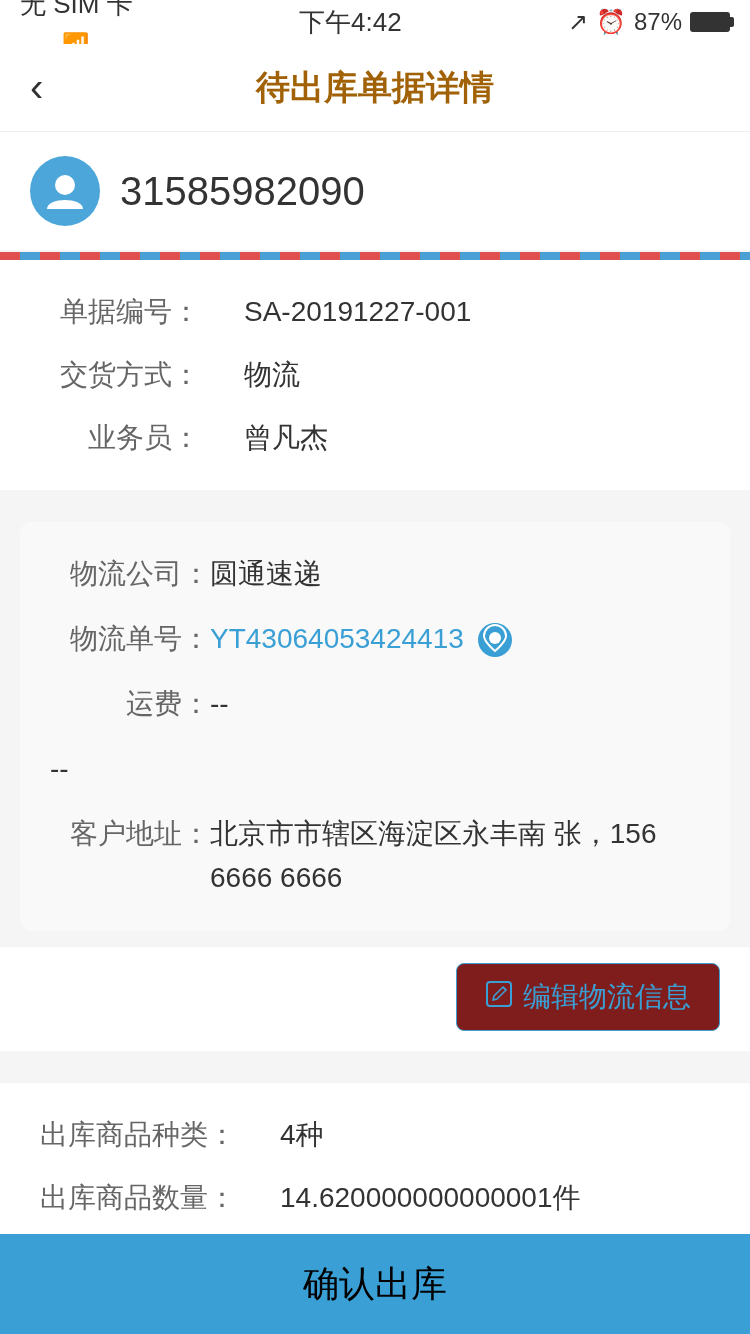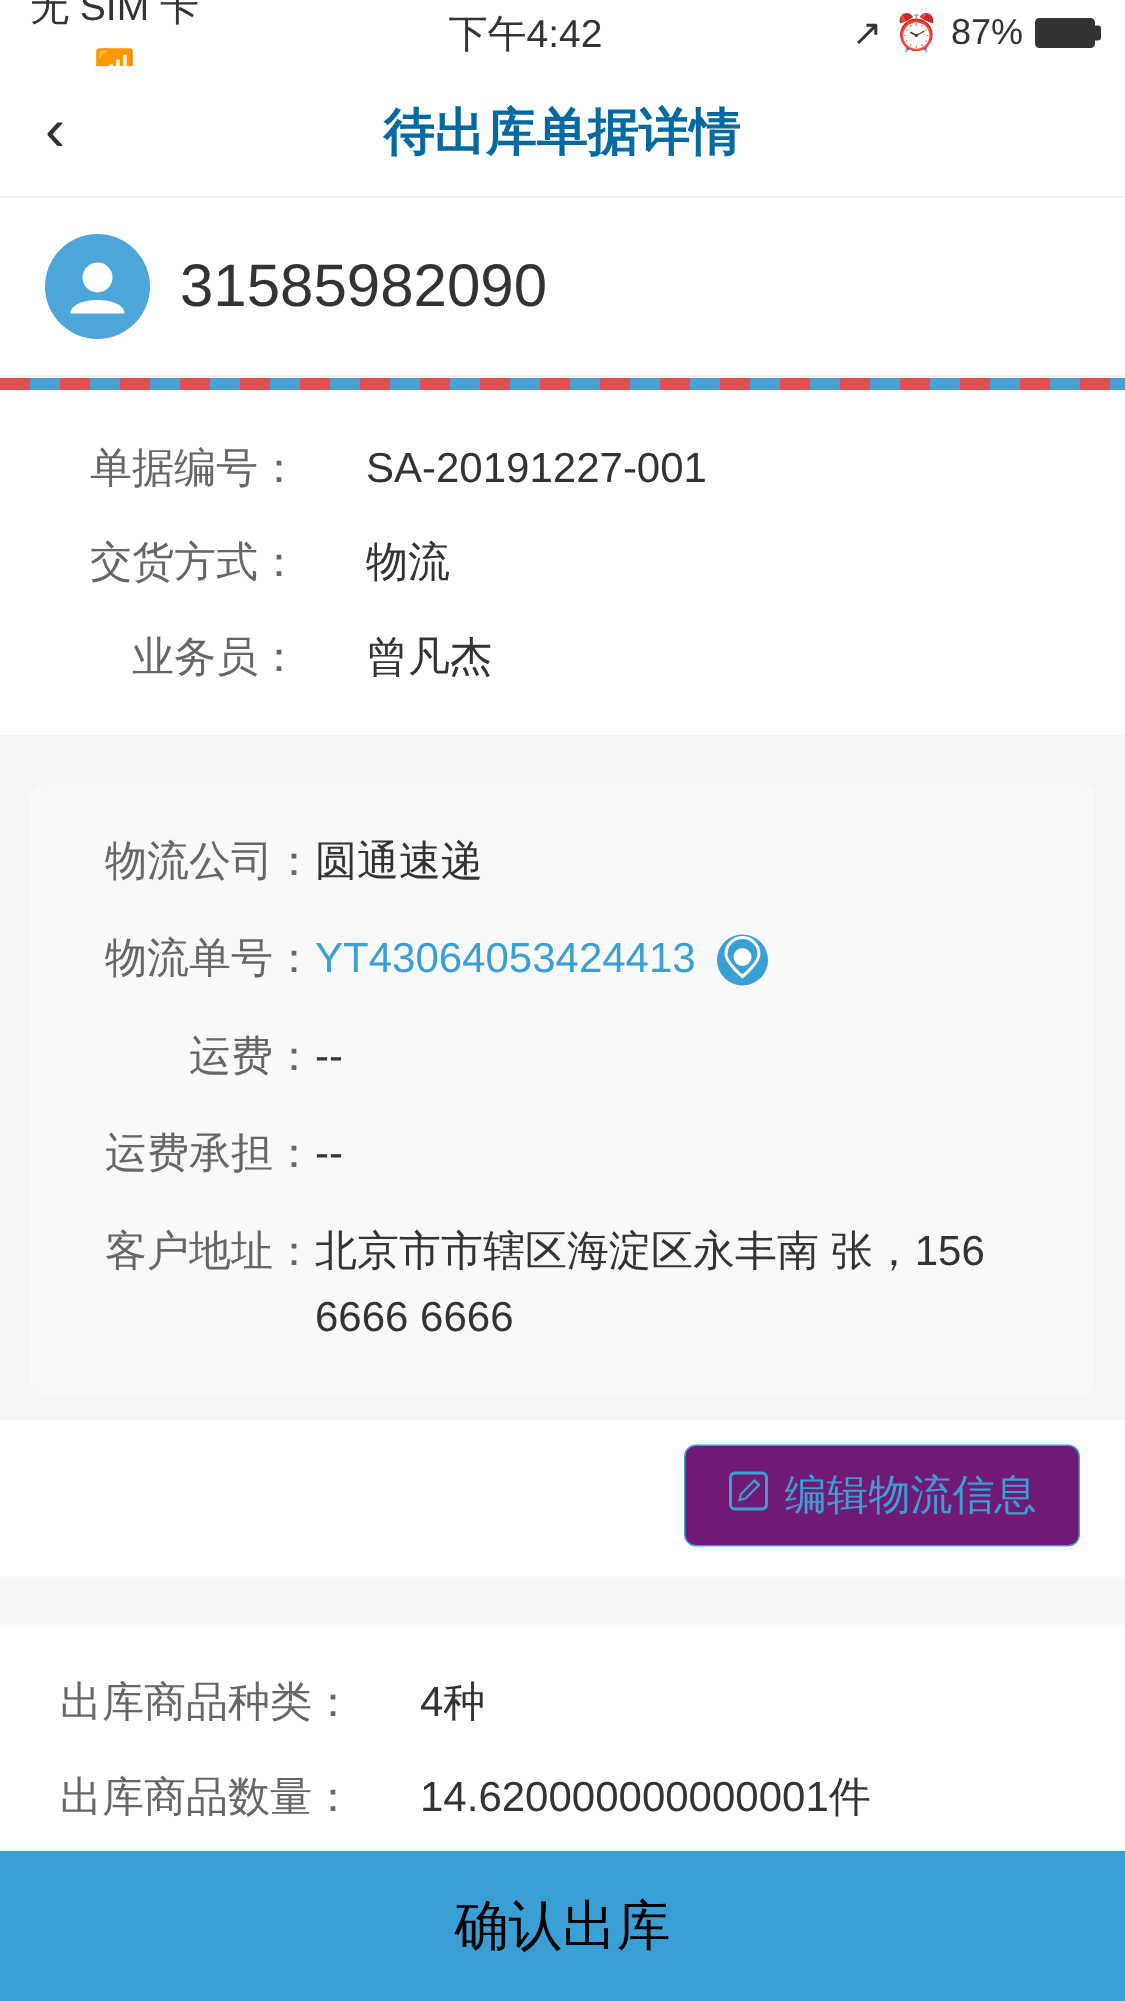--- a/index.html
+++ b/index.html
@@ -62,21 +62,21 @@
       cursor: pointer;
       padding: 10px;
       margin-left: -10px;
     }
     .nav-title {
       position: absolute;
       left: 50%;
       transform: translateX(-50%);
       font-size: 34px;
       font-weight: 600;
-      color: #0369a1;
+      color: #a16207;
     }
 
     
     .customer-header {
       background: #fff;
       padding: 24px 30px;
       display: flex;
       align-items: center;
       gap: 20px;
       margin-bottom: 2px;
@@ -173,21 +173,21 @@
     .edit-btn {
       border: 1.5px solid #3a9fd4;
       border-radius: 8px;
       padding: 14px 28px;
       color: #3a9fd4;
       font-size: 28px;
       display: flex;
       align-items: center;
       gap: 10px;
       cursor: pointer;
-      background: #701a75;
+      background: #7f1d1d;
     }
 
     
     .goods-section {
       background: #fff;
       padding: 30px 40px;
       margin-bottom: 16px;
     }
 
     
@@ -306,21 +306,20 @@
               <path d="M17 28 C17 28 6 19 6 13 A11 11 0 0 1 28 13 C28 19 17 28 17 28Z" fill="none" stroke="white" stroke-width="2"></path>
             </svg>
         </span>
       </span>
     </div>
     <div class="logistics-row">
       <span class="logistics-label">运费：</span>
       <span class="logistics-value">--</span>
     </div>
     <div class="logistics-row">
-      <span class="logistics-label">运费承担：</span>
       <span class="logistics-value">--</span>
     </div>
     <div class="logistics-row">
       <span class="logistics-label">客户地址：</span>
       <span class="logistics-value" style="flex-wrap:wrap;">北京市市辖区海淀区永丰南  张，156 6666 6666</span>
     </div>
   </div>
 
   <div class="edit-btn-row">
     <button class="edit-btn">

